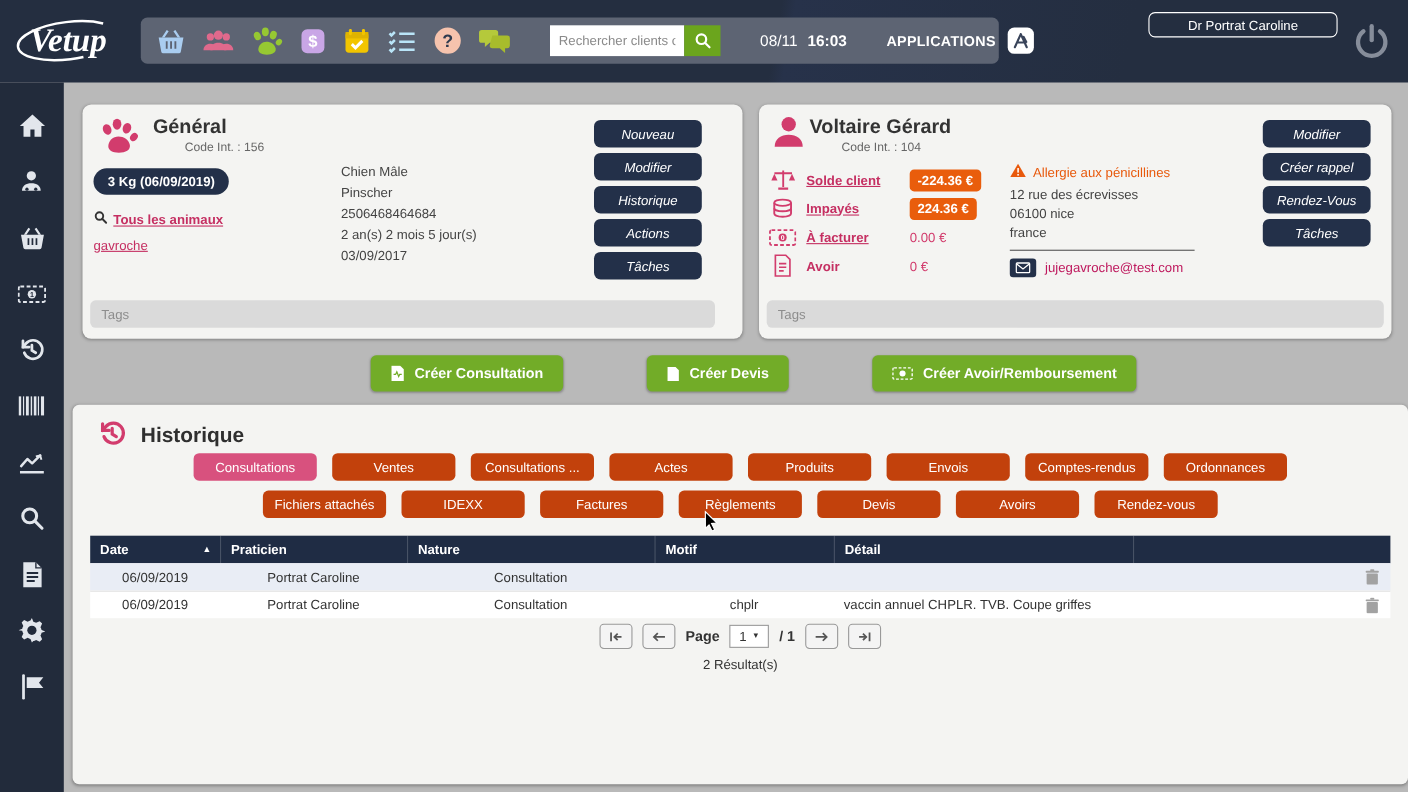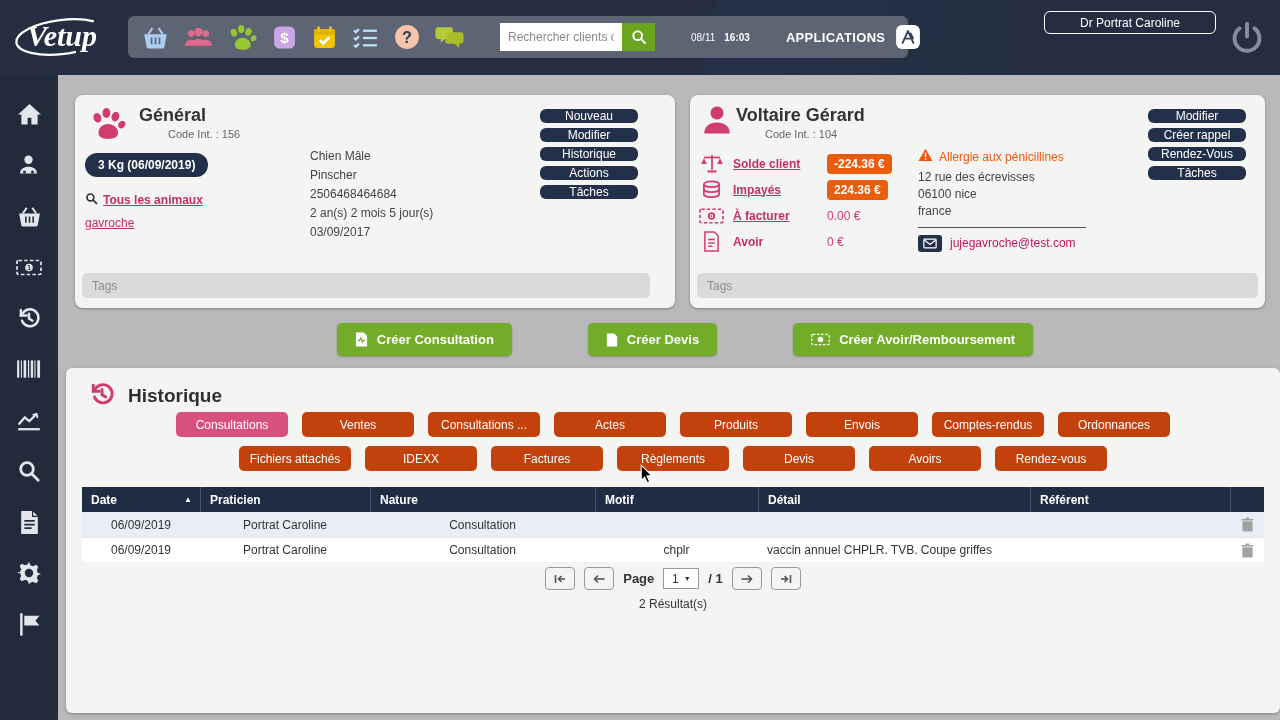--- a/index.html
+++ b/index.html
@@ -14,21 +14,21 @@
     background:#5d6473; border-radius:6px; display:flex; align-items:center;
     padding:0 10px 0 14px; gap:15px; }
   .tb-icon { width:29px; height:27px; display:flex; align-items:center; justify-content:center; cursor:pointer; }
   .tb-divider { width:2px; height:34px; background:#fff; opacity:.9; margin:0 3px; }
   .search-wrap { display:flex; align-items:center; }
   .search-input { width:122px; height:28px; border:none; padding:0 8px; font-size:12px;
     font-family:inherit; color:#333; outline:none; }
   .search-input::placeholder { color:#8a8a8a; }
   .search-btn { width:33px; height:28px; background:#6ba51d; border:none; display:flex;
     align-items:center; justify-content:center; cursor:pointer; }
-  .datetime { color:#fff; font-size:10px; display:flex; gap:9px; align-items:center; }
+  .datetime { color:#fff; font-size:14px; display:flex; gap:9px; align-items:center; }
   .dt-time { font-weight:bold; }
   .apps { color:#fff; font-weight:bold; font-size:13px; letter-spacing:.3px;
     display:flex; align-items:center; gap:10px; cursor:pointer; }
   .top-btn { position:absolute; width:172px; height:23px; border:1px solid #fff; border-radius:6px;
     color:#fff; font-size:12px; display:flex; align-items:center; justify-content:center;
     cursor:pointer; background:transparent; font-family:inherit; }
   #btn-user { right:64px; top:11px; }
   #btn-clinic { right:64px; top:40px; }
   .power { position:absolute; right:15px; top:20px; width:36px; height:36px; cursor:pointer; }
 
@@ -38,21 +38,21 @@
   .sb-icon { width:26px; height:26px; color:#e2e6ec; display:flex; align-items:center;
     justify-content:center; cursor:pointer; }
 
   
   .panel { position:absolute; background:#f4f4f2; border-radius:8px; box-shadow:0 1px 3px rgba(0,0,0,.3); }
   #panel-animal { left:75px; top:95px; width:600px; height:213px; }
   #panel-client { left:690px; top:95px; width:575px; height:213px; }
   .panel-title { position:absolute; font-size:18px; font-weight:bold; color:#333; }
   .panel-code { position:absolute; font-size:11px; color:#666;margin-left:28px; }
   .dark-btn { background:#233049; color:#fff; font-size:12px; border:none; border-radius:6px;
-    height:14px; display:flex; align-items:center; justify-content:center; cursor:pointer; font-family:inherit; }
+    height:25px; display:flex; align-items:center; justify-content:center; cursor:pointer; font-family:inherit;font-style:italic; }
   .btn-col { position:absolute; display:flex; flex-direction:column; gap:5px; }
   .weight-pill { position:absolute; left:10px; top:58px; background:#233049; color:#fff;
     font-weight:bold; font-size:12px; padding:5px 13px; border-radius:15px; cursor:pointer; }
   .pink-link { color:#c52f62; text-decoration:underline; font-size:12px; cursor:pointer; font-weight:bold; }
   .animal-links { position:absolute; left:10px; top:96px; display:flex; align-items:center; gap:5px; }
   .animal-name { position:absolute; left:10px; top:121px; }
   .animal-details { position:absolute; left:235px; top:52px; font-size:12px; color:#444; line-height:19px; }
   .tags-bar { position:absolute; height:25px; background:#dadada; border-radius:5px; border:none;
     font-size:12px; color:#555; padding:0 10px; font-family:inherit; outline:none; }
   .tags-bar::placeholder { color:#8d8d8d; }
@@ -507,23 +507,20 @@
       </div>
       <div class="th">
         <span>Nature</span>
       </div>
       <div class="th">
         <span>Motif</span>
       </div>
       <div class="th">
         <span>Détail</span>
       </div>
-      <div class="th">
-        <span>Référent</span>
-      </div>
       <div class="th"></div>
     </div>
 
     <div class="t-row alt">
       <div class="td-c">06/09/2019</div>
       <div class="td-c">Portrat Caroline</div>
       <div class="td-c">Consultation</div>
       <div class="td-c"></div>
       <div class="td-l"></div>
       <div class="td-c"></div>

